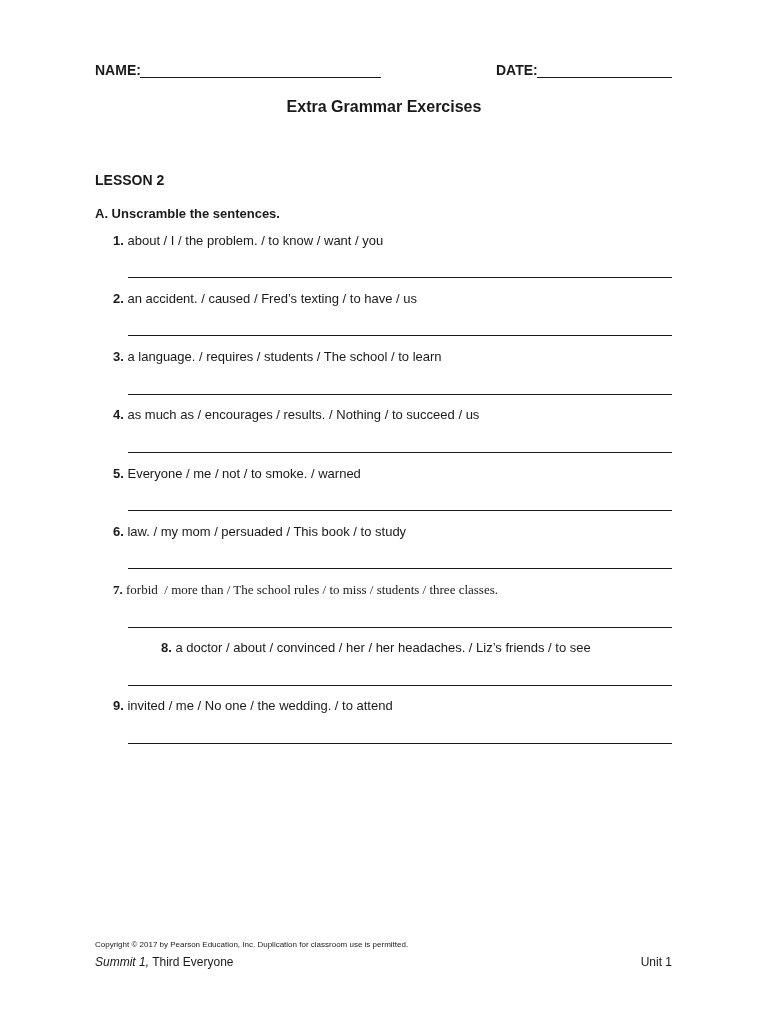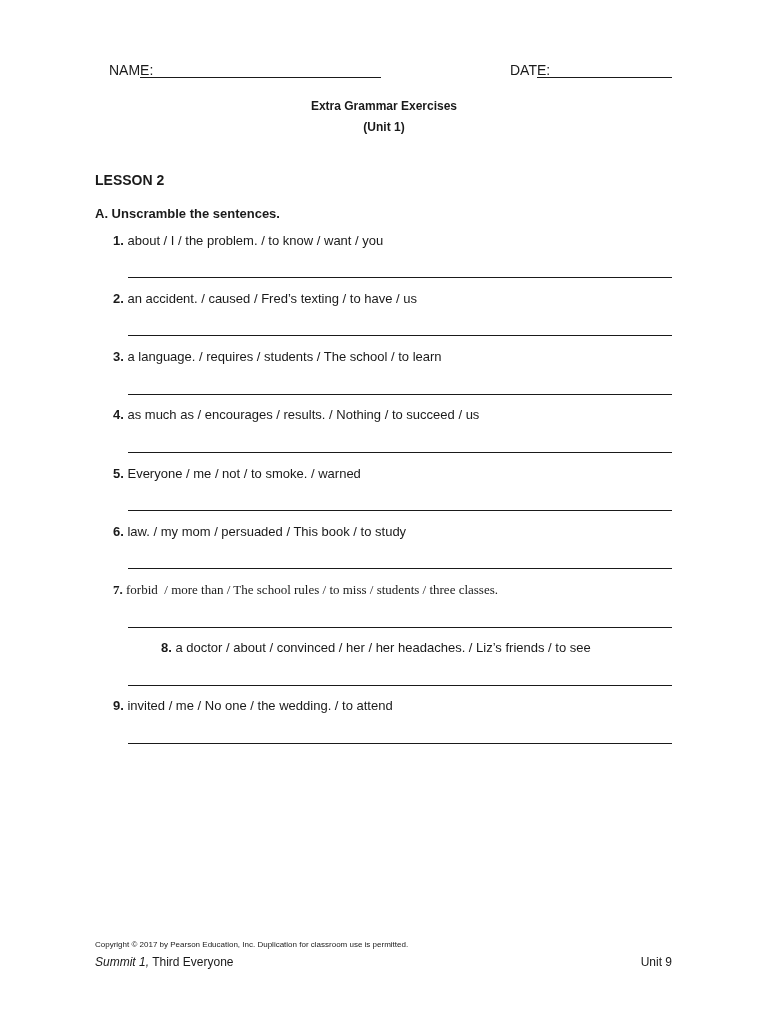--- a/index.html
+++ b/index.html
@@ -2,24 +2,24 @@
 <html><head>
   <meta charset="utf-8">
   <style>
     html, body { margin: 0; padding: 0; background: #ffffff; }
     body {
       width: 768px; height: 1024px; position: relative; overflow: hidden;
       font-family: "Liberation Sans", sans-serif; color: #1a1a1a;
     }
     .abs { position: absolute; }
     .header-row { top: 62px; left: 95px; font-size: 14px; font-weight: bold; }
-    .field-label { font-weight: normal; margin-left: 14px; }
+    .field-label { font-weight: bold; }
     .name-line { position: absolute; top: 77px; left: 140px; width: 241px; border-top: 1px solid #1a1a1a; }
     .date-line { position: absolute; top: 77px; left: 537px; width: 135px; border-top: 1px solid #1a1a1a; }
-    .title { top: 96px; left: 0; width: 768px; text-align: center; font-size: 12px; font-weight: bold; line-height: 21px; }
+    .title { top: 96px; left: 0; width: 768px; text-align: center; font-size: 16px; font-weight: bold; line-height: 21px; }
     .lesson { top: 172px; left: 95px; font-size: 14px; font-weight: bold; }
     .instruction { top: 206px; left: 95px; font-size: 13px; font-weight: bold; }
     .item { position: absolute; left: 113px; font-size: 13px; white-space: pre; text-align: center; }
     .item .num { font-weight: bold; }
     .answer-line { position: absolute; left: 128px; width: 544px; border-top: 1px solid #1a1a1a; height: 0; }
     .footer-title { top: 955px; left: 95px; font-size: 12px; }
     .footer-title i { font-style: italic; }
     .footer-unit { top: 955px; right: 96px; font-size: 12px; }
     .footer-copy { top: 940px; left: 95px; font-size: 8px; }
   </style>
@@ -33,21 +33,20 @@
   </div>
   <div class="name-line"></div>
 
   <div class="abs header-row" style="left:496px;">
     <span class="field-label">DATE:</span>
   </div>
   <div class="date-line"></div>
 
   <div class="abs title">
     <div>Extra Grammar Exercises</div>
-    <div>(Unit 1)</div>
   </div>
 
   <div class="abs lesson">LESSON 2</div>
   <div class="abs instruction">A. Unscramble the sentences.</div>
 
   <div>
     <div class="item" style="top:233px;"><span class="num">1.</span><span> about / I / the problem. / to know / want / you</span></div>
     <div class="answer-line" style="top:277px;"></div>
 
     <div class="item" style="top:291px;"><span class="num">2.</span><span> an accident. / caused / Fred’s texting / to have / us</span></div>
@@ -69,16 +68,16 @@
     <div class="answer-line" style="top:627px;"></div>
 
     <div class="item" style="top:640px;margin-left:48px;"><span class="num">8.</span><span> a doctor / about / convinced / her / her headaches. / Liz’s friends / to see</span></div>
     <div class="answer-line" style="top:685px;"></div>
 
     <div class="item" style="top:698px;"><span class="num">9.</span><span> invited / me / No one / the wedding. / to attend</span></div>
     <div class="answer-line" style="top:743px;"></div>
   </div>
 
   <div class="abs footer-title"><i>Summit 1,</i><span> Third Everyone</span></div>
-  <div class="abs footer-unit">Unit 9</div>
+  <div class="abs footer-unit">Unit 1</div>
   <div class="abs footer-copy">Copyright © 2017 by Pearson Education, Inc. Duplication for classroom use is permitted.</div>
 
 </div>
 
 </body></html>

